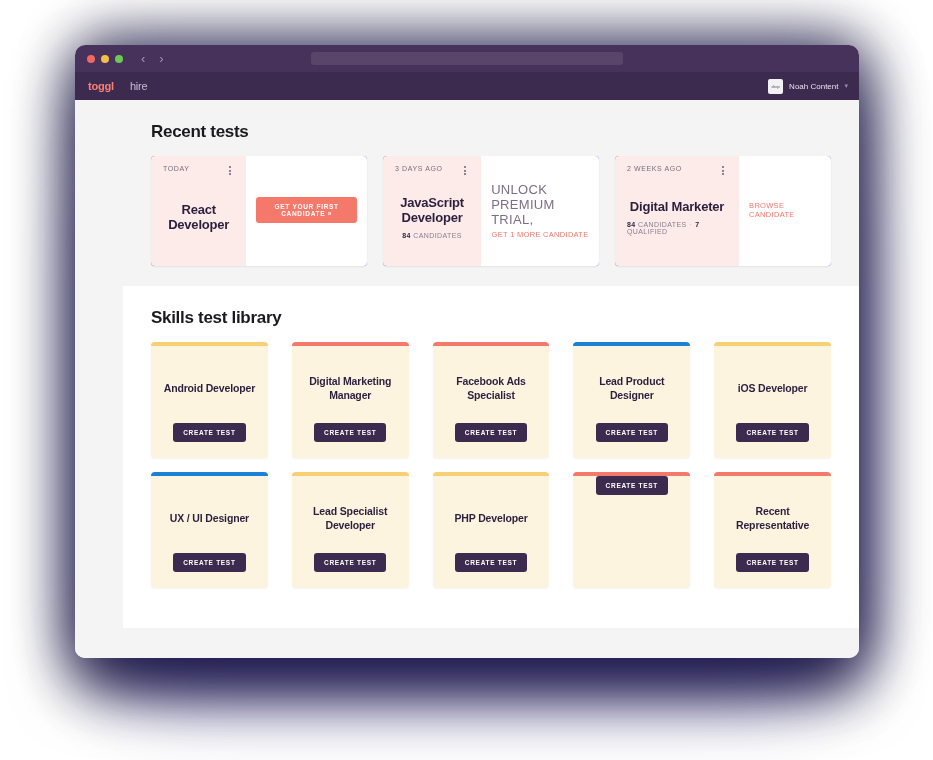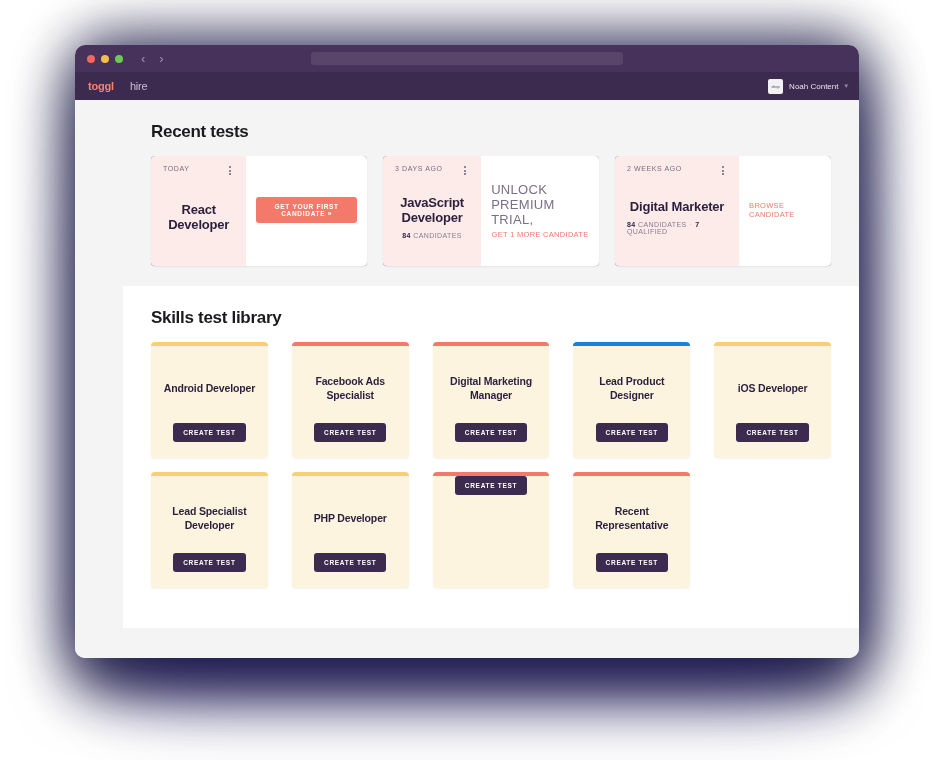--- a/index.html
+++ b/index.html
@@ -401,40 +401,45 @@
         <div class="section">
           <h2 class="section-title">Skills test library</h2>
           <div class="lib-grid" id="lib-grid-1">
               <div class="lib-card">
                 <div class="lc-bar" style="background:#f9cf73"></div>
                 <div class="lc-title">Android Developer</div>
                 <button class="btn-dark">CREATE TEST</button>
               </div>
               <div class="lib-card">
                 <div class="lc-bar" style="background:#f4796b"></div>
+                <div class="lc-title">Digital Marketing Manager</div>
+                <button class="btn-dark">CREATE TEST</button>
+              </div>
+              <div class="lib-card">
+                <div class="lc-bar" style="background:#f4796b"></div>
                 <div class="lc-title">Facebook Ads Specialist</div>
-                <button class="btn-dark">CREATE TEST</button>
-              </div>
-              <div class="lib-card">
-                <div class="lc-bar" style="background:#f4796b"></div>
-                <div class="lc-title">Digital Marketing Manager</div>
                 <button class="btn-dark">CREATE TEST</button>
               </div>
               <div class="lib-card">
                 <div class="lc-bar" style="background:#1b81d4"></div>
                 <div class="lc-title">Lead Product Designer</div>
                 <button class="btn-dark">CREATE TEST</button>
               </div>
               <div class="lib-card">
                 <div class="lc-bar" style="background:#f9cf73"></div>
                 <div class="lc-title">iOS Developer</div>
                 <button class="btn-dark">CREATE TEST</button>
               </div>
             </div>
           <div class="lib-grid" id="lib-grid-2">
+              <div class="lib-card">
+                <div class="lc-bar" style="background:#1b81d4"></div>
+                <div class="lc-title">UX / UI Designer</div>
+                <button class="btn-dark">CREATE TEST</button>
+              </div>
               <div class="lib-card">
                 <div class="lc-bar" style="background:#f9cf73"></div>
                 <div class="lc-title">Lead Specialist Developer</div>
                 <button class="btn-dark">CREATE TEST</button>
               </div>
               <div class="lib-card">
                 <div class="lc-bar" style="background:#f9cf73"></div>
                 <div class="lc-title">PHP Developer</div>
                 <button class="btn-dark">CREATE TEST</button>
               </div>

